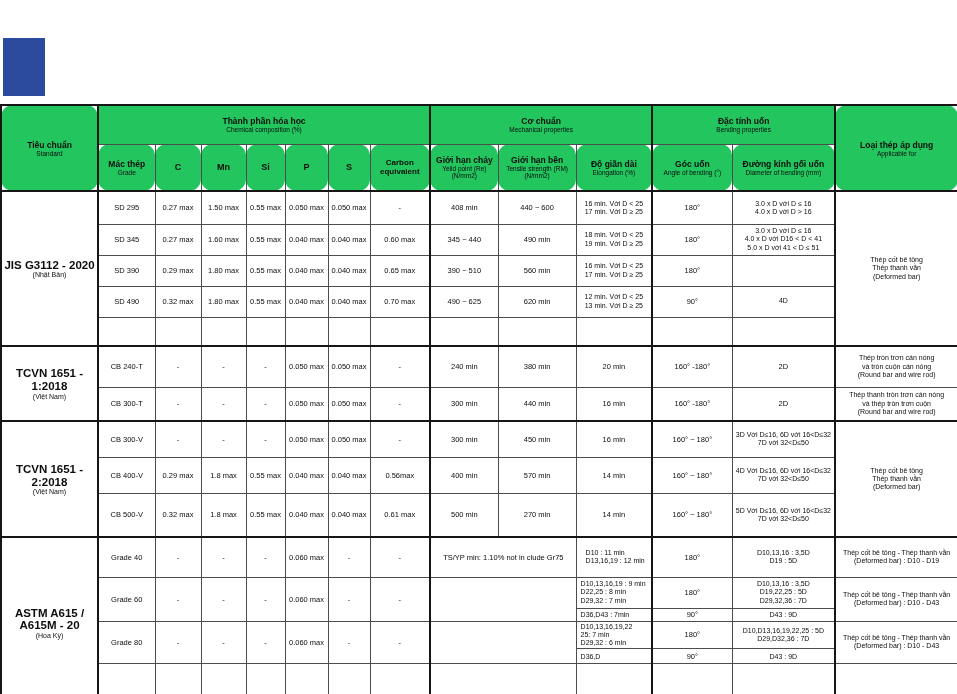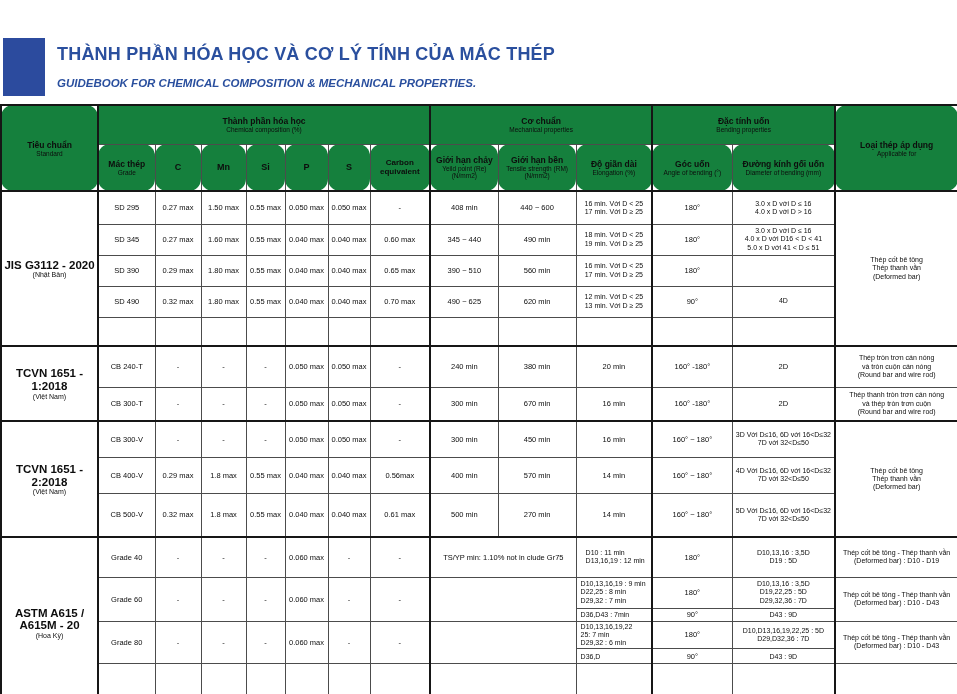--- a/index.html
+++ b/index.html
@@ -7,41 +7,39 @@
         font-family:"Liberation Sans", sans-serif;color:#0d0d0d;}
   
   #accent-square{position:absolute;left:3px;top:38px;width:42px;height:58px;background:#2c4b9e;}
   #page-title{position:absolute;left:57px;top:44px;font-size:18px;font-weight:bold;color:#2a4f9e;letter-spacing:.2px;}
   #page-subtitle{position:absolute;left:57px;top:77px;font-size:11.5px;font-style:italic;font-weight:bold;color:#2a4f9e;}
   
   table{position:absolute;top:104px;left:0;width:957px;border-collapse:collapse;table-layout:fixed;
         border:2px solid #161616;}
   th,td{border:1px solid #4c4c4c;padding:1px 2px;text-align:center;vertical-align:middle;
         font-size:7.5px;font-weight:normal;overflow:hidden;}
-  thead th{background:#15803d;}
+  thead th{background:#22c55e;}
   .vi{display:block;font-weight:bold;font-size:8.5px;}
   .en{display:block;font-size:6.5px;}
   .sym{font-weight:bold;font-size:9px;}
   .pre{white-space:pre-line;line-height:1.18;}
   .sm{font-size:7px;}
   .std-label{display:block;font-weight:bold;font-size:11.5px;white-space:pre-line;line-height:1.1;}
   .std-sub{display:block;font-size:7px;}
   .bl{border-left:2px solid #161616;}
   .bt{border-top:2px solid #161616;}
   .hb{border-bottom:2px solid #161616;border-radius:12px;}
   .la{text-align:left;padding-left:4px;}
   .la8{text-align:left;padding-left:9px;}
 </style>
 </head>
 <body>
 
 <div id="page">
   <div id="accent-square"></div>
-  <div id="page-title">THÀNH PHẦN HÓA HỌC VÀ CƠ LÝ TÍNH CỦA MÁC THÉP</div>
-  <div id="page-subtitle">GUIDEBOOK FOR CHEMICAL COMPOSITION &amp; MECHANICAL PROPERTIES.</div>
 
   <table>
     <colgroup>
       <col style="width:97px">
         <col style="width:57px">
         <col style="width:46px">
         <col style="width:45px">
       <col style="width:39px">
         <col style="width:43px">
         <col style="width:42px">
@@ -222,21 +220,21 @@
       </tr>
       <tr style="height:34px">
         <td class="bl">CB 300-T</td>
         <td>-</td>
         <td>-</td>
         <td>-</td>
         <td>0.050 max</td>
         <td>0.050 max</td>
         <td>-</td>
         <td class="bl">300 min</td>
-        <td>670 min</td>
+        <td>440 min</td>
         <td>16 min</td>
         <td class="bl">160° -180°</td>
         <td>2D</td>
         <td class="bl pre sm">Thép thanh tròn trơn cán nóng
 và thép tròn trơn cuộn
 (Round bar and wire rod)</td>
       </tr>
 
       <tr style="height:36px">
         <td rowspan="3" class="bt">

